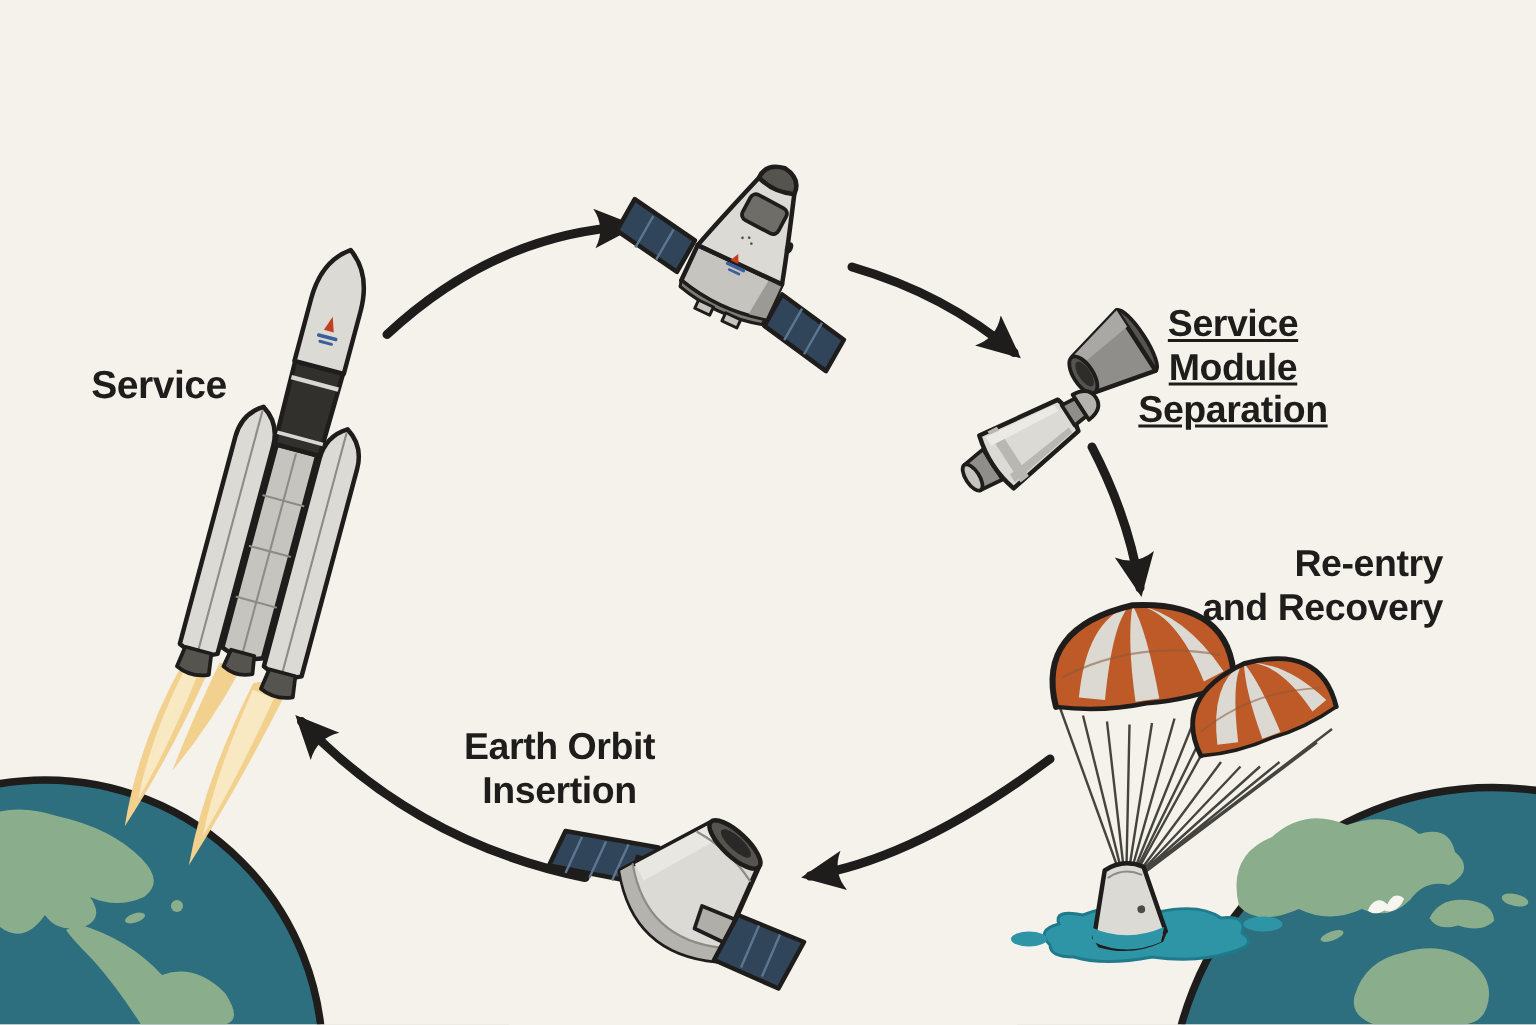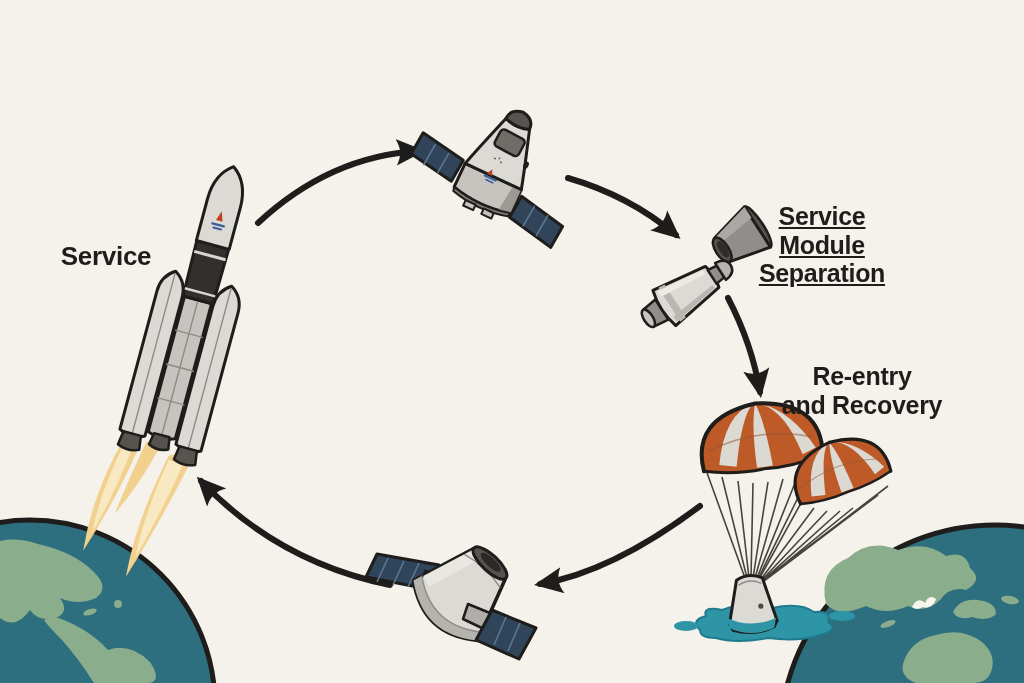--- a/index.html
+++ b/index.html
@@ -21,21 +21,21 @@
     font-size:25px;line-height:1.14;text-align:center;
     white-space:pre-line;letter-spacing:-0.3px;
   }
   .title{
     left:0;right:0;top:22px;font-size:48px;line-height:1.1;
     letter-spacing:-1px;white-space:nowrap;
   }
   .l-launch{left:36px;top:242px;width:140px;font-size:26px;}
   .l-orbiting{left:555px;top:110px;width:164px;}
   .l-separation{left:740px;top:202px;width:164px;text-decoration:underline;}
-  .l-reentry{left:762px;top:362px;width:200px;}
+  .l-reentry{left:762px;top:362px;width:200px;text-align:right;}
   .l-insertion{left:286px;top:484px;width:174px;}
 
   .f-orange{fill:var(--orange)} .f-chute{fill:var(--chute-light)}
   .f-navy{fill:var(--panel)} .f-ocean{fill:var(--ocean)} .f-land{fill:var(--land)}
   .f-water{fill:var(--water)} .f-flame{fill:var(--flame)} .f-flame2{fill:var(--flame-inner)}
   .f-glight{fill:var(--gray-light)} .f-gmid{fill:var(--gray-mid)} .f-gdark{fill:var(--gray-dark)}
   .f-black{fill:var(--stage-dark)} .f-metal{fill:var(--metal)} .f-conn{fill:var(--connector)}
   .f-ink{fill:var(--ink)}
   .s-ink{stroke:var(--ink);stroke-linejoin:round;stroke-linecap:round}
   .arrow{stroke:var(--ink);stroke-width:6;fill:none;stroke-linecap:round;marker-end:url(#ah)}
@@ -205,14 +205,16 @@
     </g>
   </g>
 </svg>
 
   <div class="label l-launch">Service</div>
   <div class="label l-separation">Service
 Module
 Separation</div>
   <div class="label l-reentry">Re-entry
 and Recovery</div>
+  <div class="label l-insertion">Earth Orbit
+Insertion</div>
 
 </div>
 
 </body></html>

